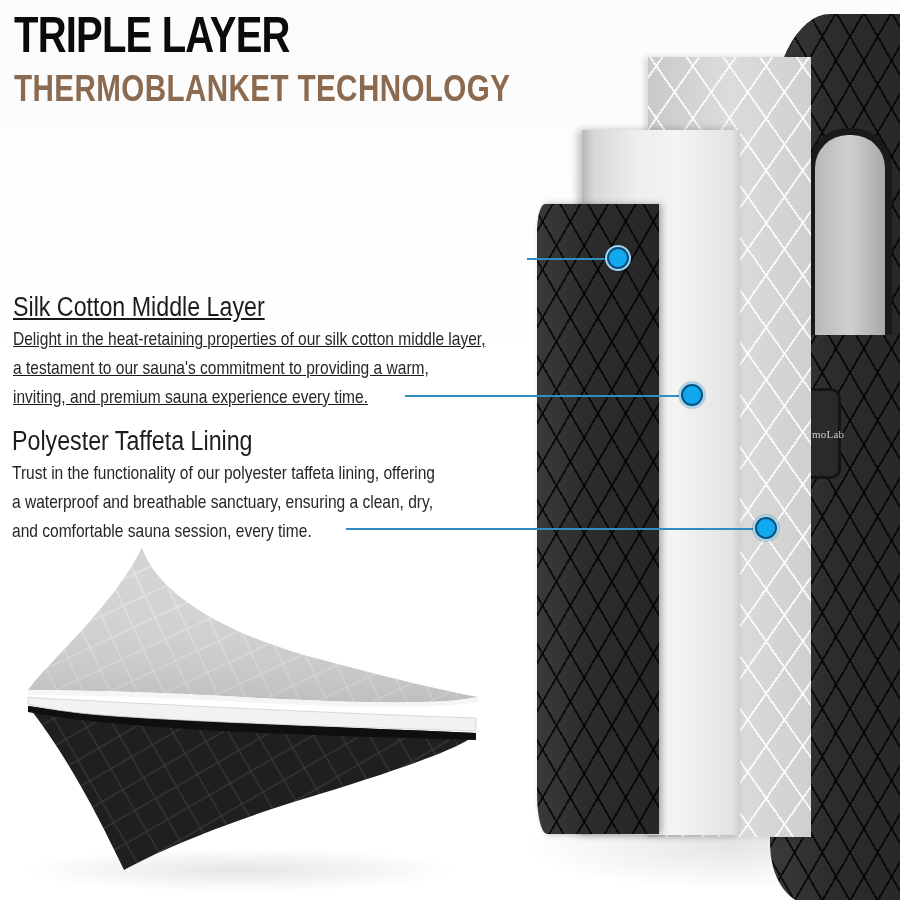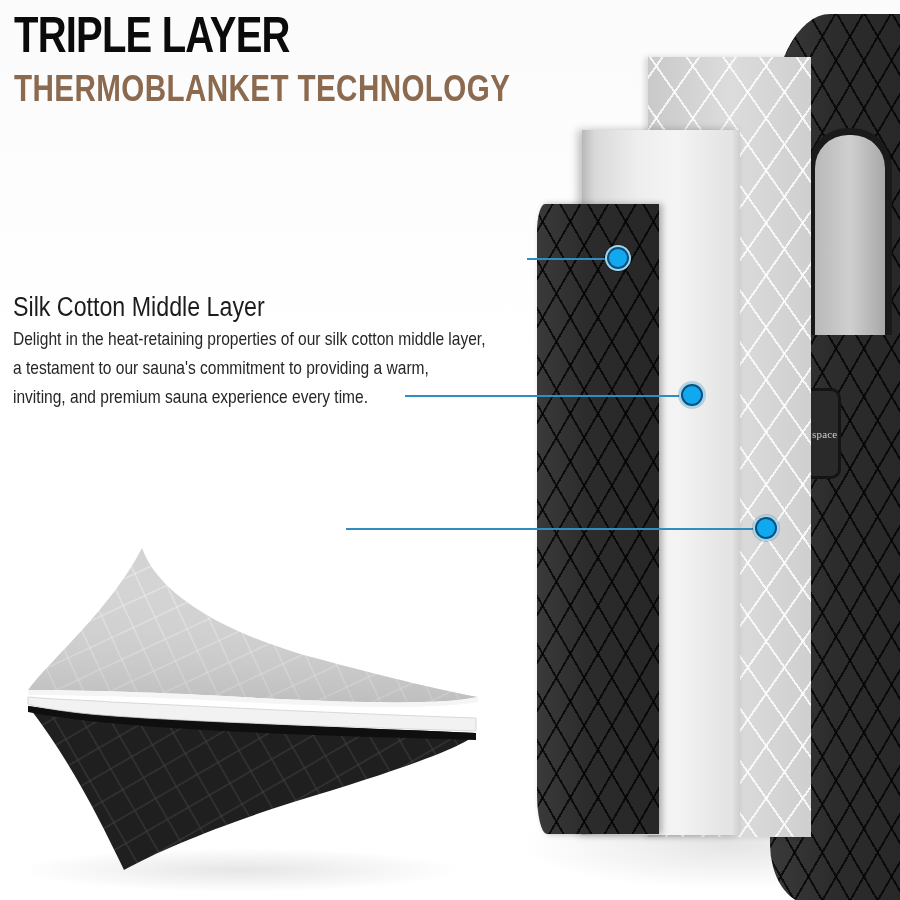--- a/index.html
+++ b/index.html
@@ -34,21 +34,21 @@
       font-size: 27px; line-height: 30px; font-weight: 400; color: #1c1c1c;
       transform: scaleX(0.86); transform-origin: left top; white-space: nowrap;
       margin-bottom: 2px;
     }
     .layer-line {
       font-size: 18.5px; line-height: 29px; color: #262626;
       transform: scaleX(0.84); transform-origin: left top; white-space: nowrap;
       height: 29px;
     }
     #block-satin  { top: 160px; left: 16px; }
-    #block-silk   { top: 292px; left: 13px; }
+    #block-silk   { top: 292px; left: 13px; text-decoration: underline; }
     #block-poly   { top: 426px; left: 12px; }
 
     
     .leader { position: absolute; height: 2px; background: #2f8dbf; }
     .dot {
       position: absolute; width: 18px; height: 18px; border-radius: 50%;
       background: #10a8ef;
       box-shadow: 0 0 0 2px #0f4f7a, 0 0 0 4px #9fd7f3, 0 0 0 5px rgba(0,0,0,0.15);
     }
 
@@ -122,21 +122,21 @@
   </style>
 </head>
 <body>
 
 <div class="canvas">
 
   <div class="floor-shadow"></div>
   <div class="sauna-body quilt-dark"></div>
   <div class="sauna-window"></div>
   <div class="door-tab"></div>
-  <div class="brand-mark">space</div>
+  <div class="brand-mark">moLab</div>
 
   <div class="panel-light-back quilt-light"></div>
   <div class="panel-white-mid"></div>
   <div class="panel-dark-front quilt-dark"></div>
 
   <svg class="sheet" width="900" height="900" viewBox="0 0 900 900">
     <defs>
       <pattern id="qlight" width="34" height="34" patternUnits="userSpaceOnUse" patternTransform="rotate(20)">
         <rect width="34" height="34" fill="#d2d2d2"></rect>
         <path d="M0 0 L34 34 M34 0 L0 34" stroke="#e8e8e8" stroke-width="1.2"></path>
@@ -177,20 +177,26 @@
   <div class="title-sub">THERMOBLANKET TECHNOLOGY</div>
 
 
   <div class="layer-block" id="block-silk">
     <div class="layer-heading">Silk Cotton Middle Layer</div>
     <div class="layer-line">Delight in the heat-retaining properties of our silk cotton middle layer,</div>
     <div class="layer-line">a testament to our sauna's commitment to providing a warm,</div>
     <div class="layer-line">inviting, and premium sauna experience every time.</div>
   </div>
 
+  <div class="layer-block" id="block-poly">
+    <div class="layer-heading">Polyester Taffeta Lining</div>
+    <div class="layer-line">Trust in the functionality of our polyester taffeta lining, offering</div>
+    <div class="layer-line">a waterproof and breathable sanctuary, ensuring a clean, dry,</div>
+    <div class="layer-line">and comfortable sauna session, every time.</div>
+  </div>
 
   <div class="leader" style="left:527px; top:258px; width:84px;"></div>
   <div class="dot" style="left:609px; top:249px;"></div>
 
   <div class="leader" style="left:405px; top:395px; width:280px;"></div>
   <div class="dot" style="left:683px; top:386px;"></div>
 
   <div class="leader" style="left:346px; top:528px; width:413px;"></div>
   <div class="dot" style="left:757px; top:519px;"></div>
 

